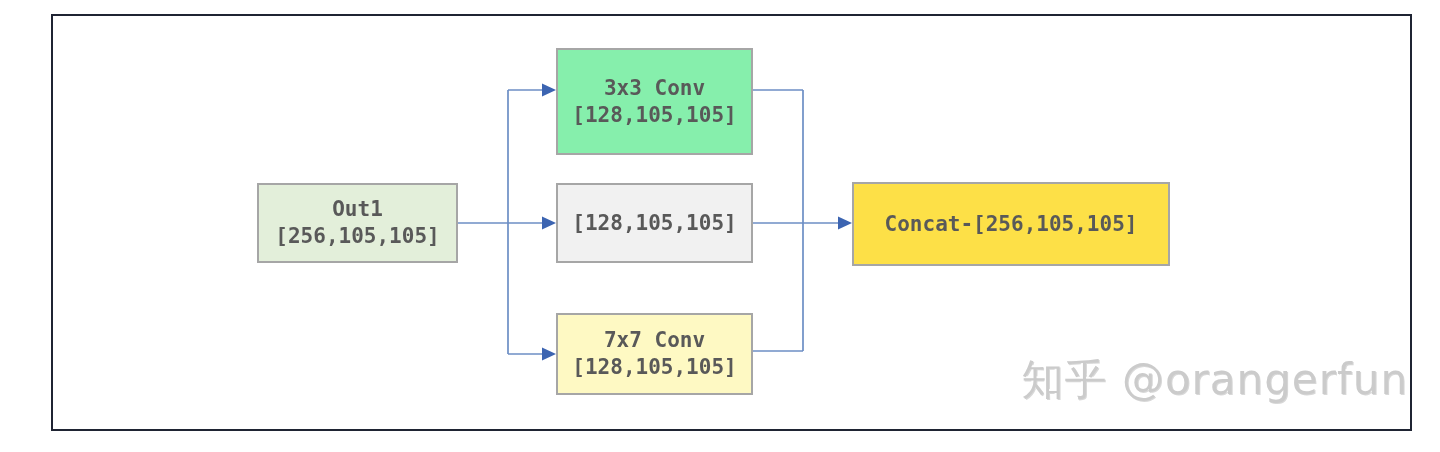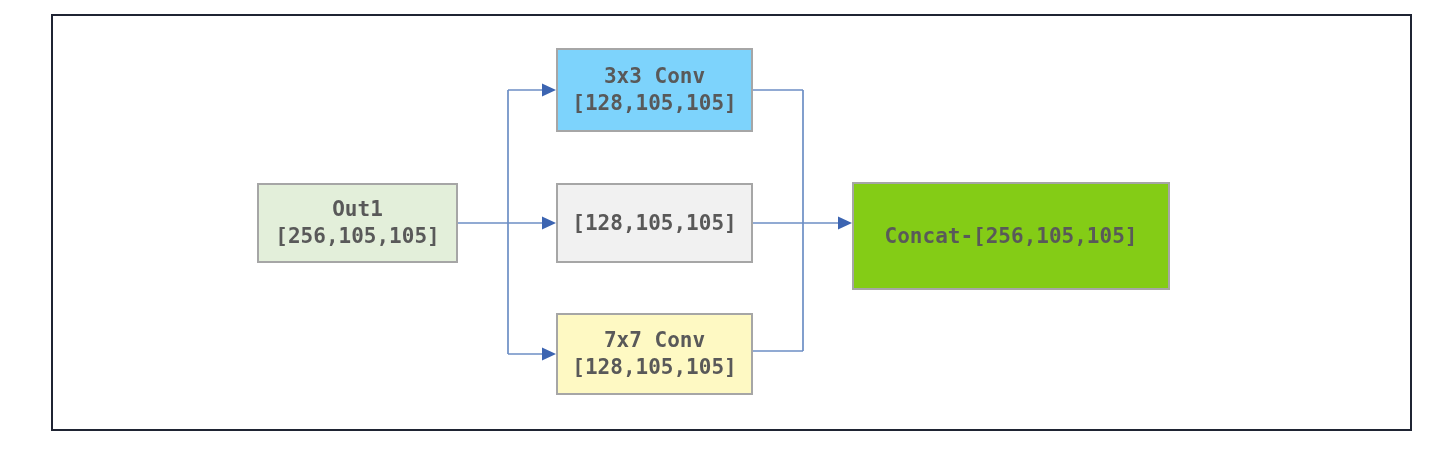--- a/index.html
+++ b/index.html
@@ -36,24 +36,24 @@
     justify-content: center;
     font-family: "DejaVu Sans Mono", "Liberation Mono", monospace;
     font-weight: bold;
     font-size: 21px;
     line-height: 27px;
     color: #595959;
     text-align: center;
     white-space: nowrap;
   }
   #node-out1   { left: 257px; top: 183px; width: 201px; height: 80px; background: #e3efda; }
-  #node-conv3  { left: 556px; top: 48px;  width: 197px; height: 84px; background: #7dd3fc; }
+  #node-conv3  { left: 556px; top: 48px;  width: 197px; height: 107px; background: #86efac; }
   #node-conv5  { left: 556px; top: 183px; width: 197px; height: 80px; background: #f1f1f1; }
   #node-conv7  { left: 556px; top: 313px; width: 197px; height: 82px; background: #fef9c3; }
-  #node-concat { left: 852px; top: 182px; width: 318px; height: 108px; background: #84cc16; }
+  #node-concat { left: 852px; top: 182px; width: 318px; height: 84px; background: #fde047; }
   svg.connectors {
     position: absolute;
     left: 0; top: 0;
     width: 1440px;
     height: 452px;
     pointer-events: none;
   }
   svg.connectors path.line {
     fill: none;
     stroke-width: 1.7;
@@ -111,14 +111,15 @@
 
   <div class="node" id="node-conv7">
     <div>7x7 Conv</div>
     <div>[128,105,105]</div>
   </div>
 
   <div class="node" id="node-concat">
     <div>Concat-[256,105,105]</div>
   </div>
 
+  <div class="watermark">知乎 @orangerfun</div>
 
 </div>
 
 </body></html>

